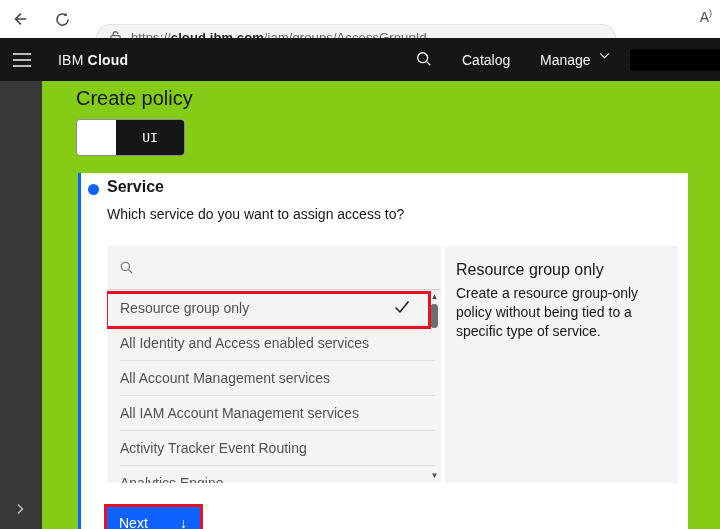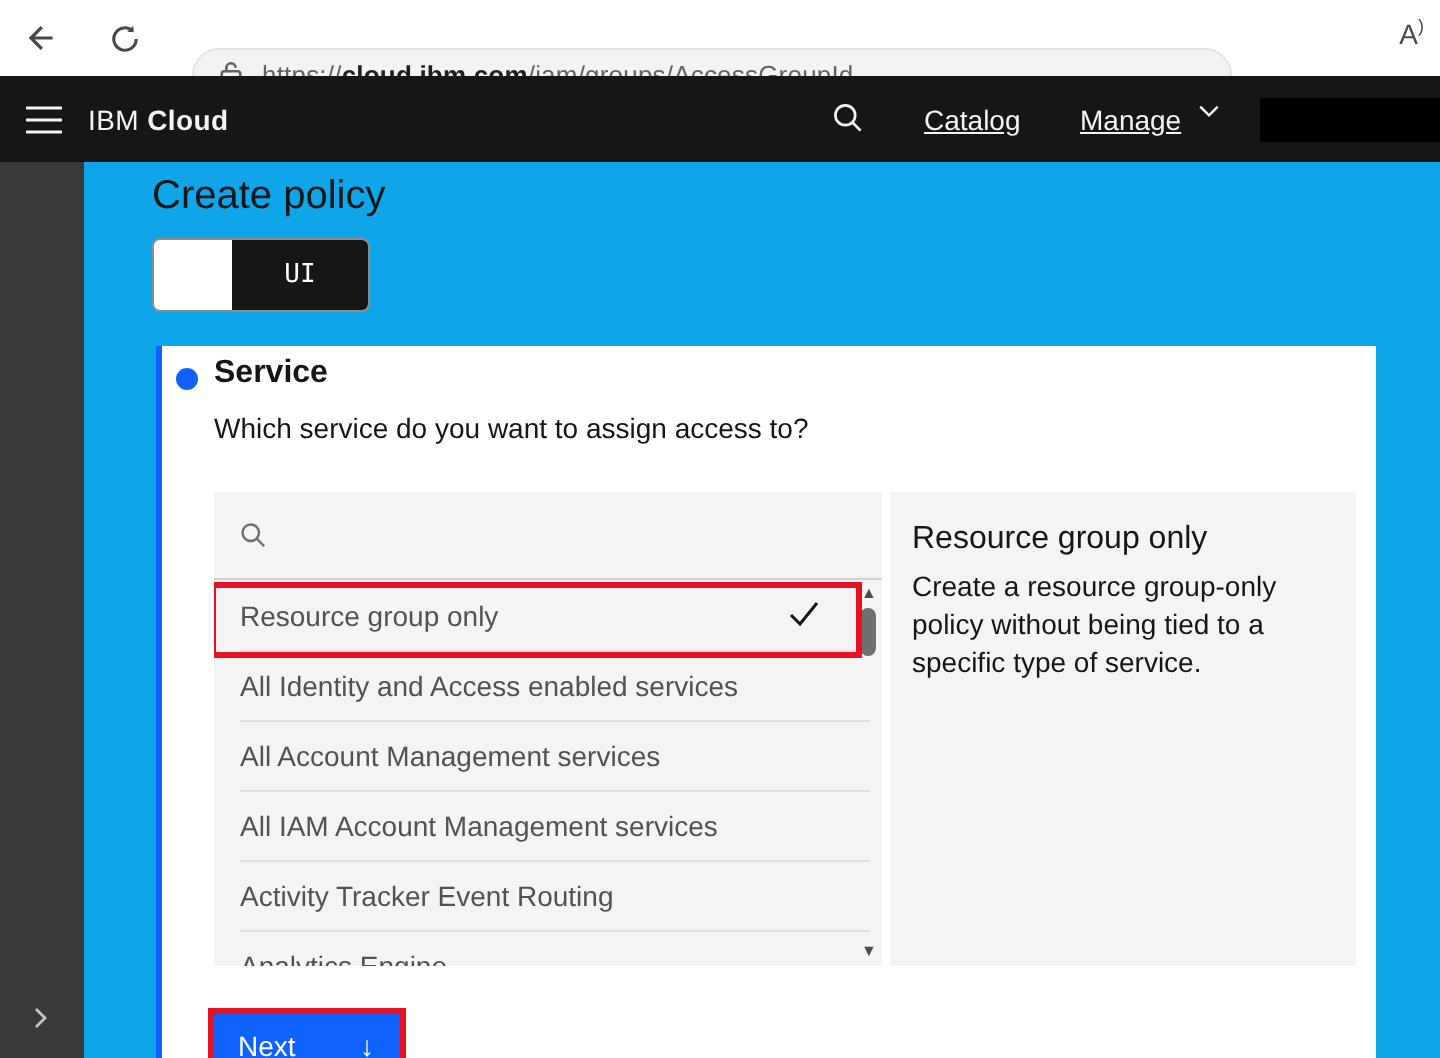--- a/index.html
+++ b/index.html
@@ -14,31 +14,31 @@
   .url-pill { margin-left:24px; width:520px; height:27px; background:#f3f3f5; border:1px solid #e4e4e7; border-radius:14px; display:flex; align-items:center; padding:0 12px;margin-top:36px; }
   .lock-ic { color:#5f6368; display:flex; margin-right:9px; }
   .url-text { font-size:13px; color:#5f6368; white-space:nowrap; letter-spacing:.1px; }
   .url-text .domain { color:#1f1f1f; font-weight:bold; }
   .read-aloud { position:absolute; right:8px; top:9px; color:#4a4a4a; font-size:14px; display:flex; align-items:flex-start; cursor:pointer; }
   .read-aloud .mark { font-size:9px; margin-top:-1px; }
 
   
   .ibm-header { position:absolute; left:0; top:38px; width:720px; height:43px; background:#161616; display:flex; align-items:center; color:#f4f4f4; }
   .hamburger { margin-left:12px; width:20px; height:20px; display:flex; align-items:center; justify-content:center; cursor:pointer; color:#f4f4f4; }
-  .brand { margin-left:12px; font-size:14px; letter-spacing:.2px; cursor:pointer; }
+  .brand { margin-left:26px; font-size:14px; letter-spacing:.2px; cursor:pointer; }
   .brand .bold { font-weight:bold; }
   .hdr-search { position:absolute; left:415px; top:12px; width:20px; height:20px; color:#f4f4f4; cursor:pointer; }
-  .hdr-link { position:absolute; top:14px; font-size:14px; color:#f4f4f4; cursor:pointer;text-decoration:underline; }
+  .hdr-link { position:absolute; top:14px; font-size:14px; color:#f4f4f4; cursor:pointer; }
   .hdr-catalog { left:462px; }
   .hdr-manage { left:540px; display:flex; align-items:flex-start; }
   .hdr-manage svg { margin-left:8px; }
   .redaction { position:absolute; left:630px; top:11px; width:90px; height:22px; background:#000000; }
 
   
-  .workspace { position:absolute; left:0; top:81px; width:720px; height:448px; background:#0ea5e9; }
+  .workspace { position:absolute; left:0; top:81px; width:720px; height:448px; background:#84cc16; }
   .sidenav { position:absolute; left:0; top:0; width:42px; height:100%; background:#393939; }
   .sidenav-expand { position:absolute; left:12px; top:420px; width:18px; height:18px; color:#c6c6c6; cursor:pointer; }
 
   .page-title { position:absolute; left:76px; top:6px; font-size:20px; color:#161616; font-weight:400; }
 
   .switcher { position:absolute; left:76px; top:38px; height:37px; display:flex; border:1px solid #8d8d8d; border-radius:4px; overflow:hidden; background:#ffffff;padding-left:39px; }
   .switch-tab { height:100%; display:flex; align-items:center; justify-content:center; font-family:"DejaVu Sans Mono", monospace; font-size:13px; cursor:pointer; }
   .switch-tab.selected { background:#161616; color:#ffffff; width:68px; }
   .switch-tab.unselected { background:#ffffff; color:#393939; width:70px; }
 

